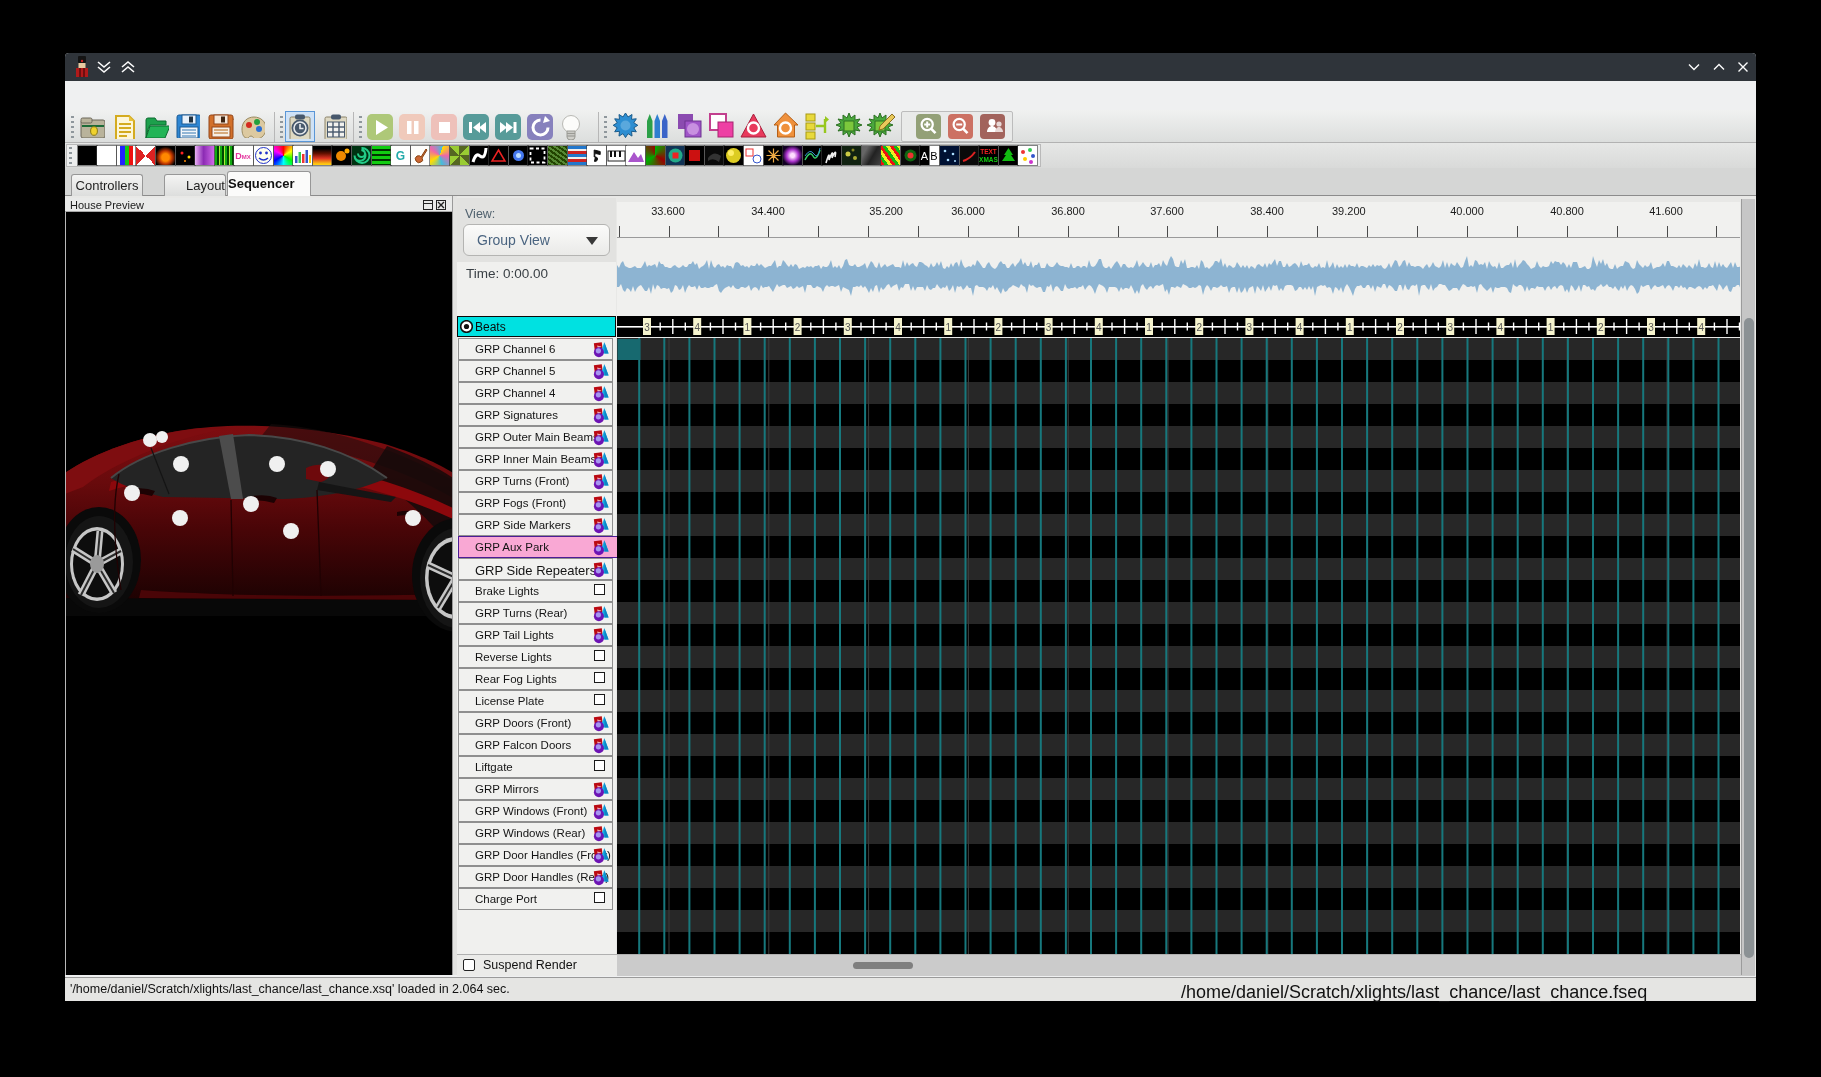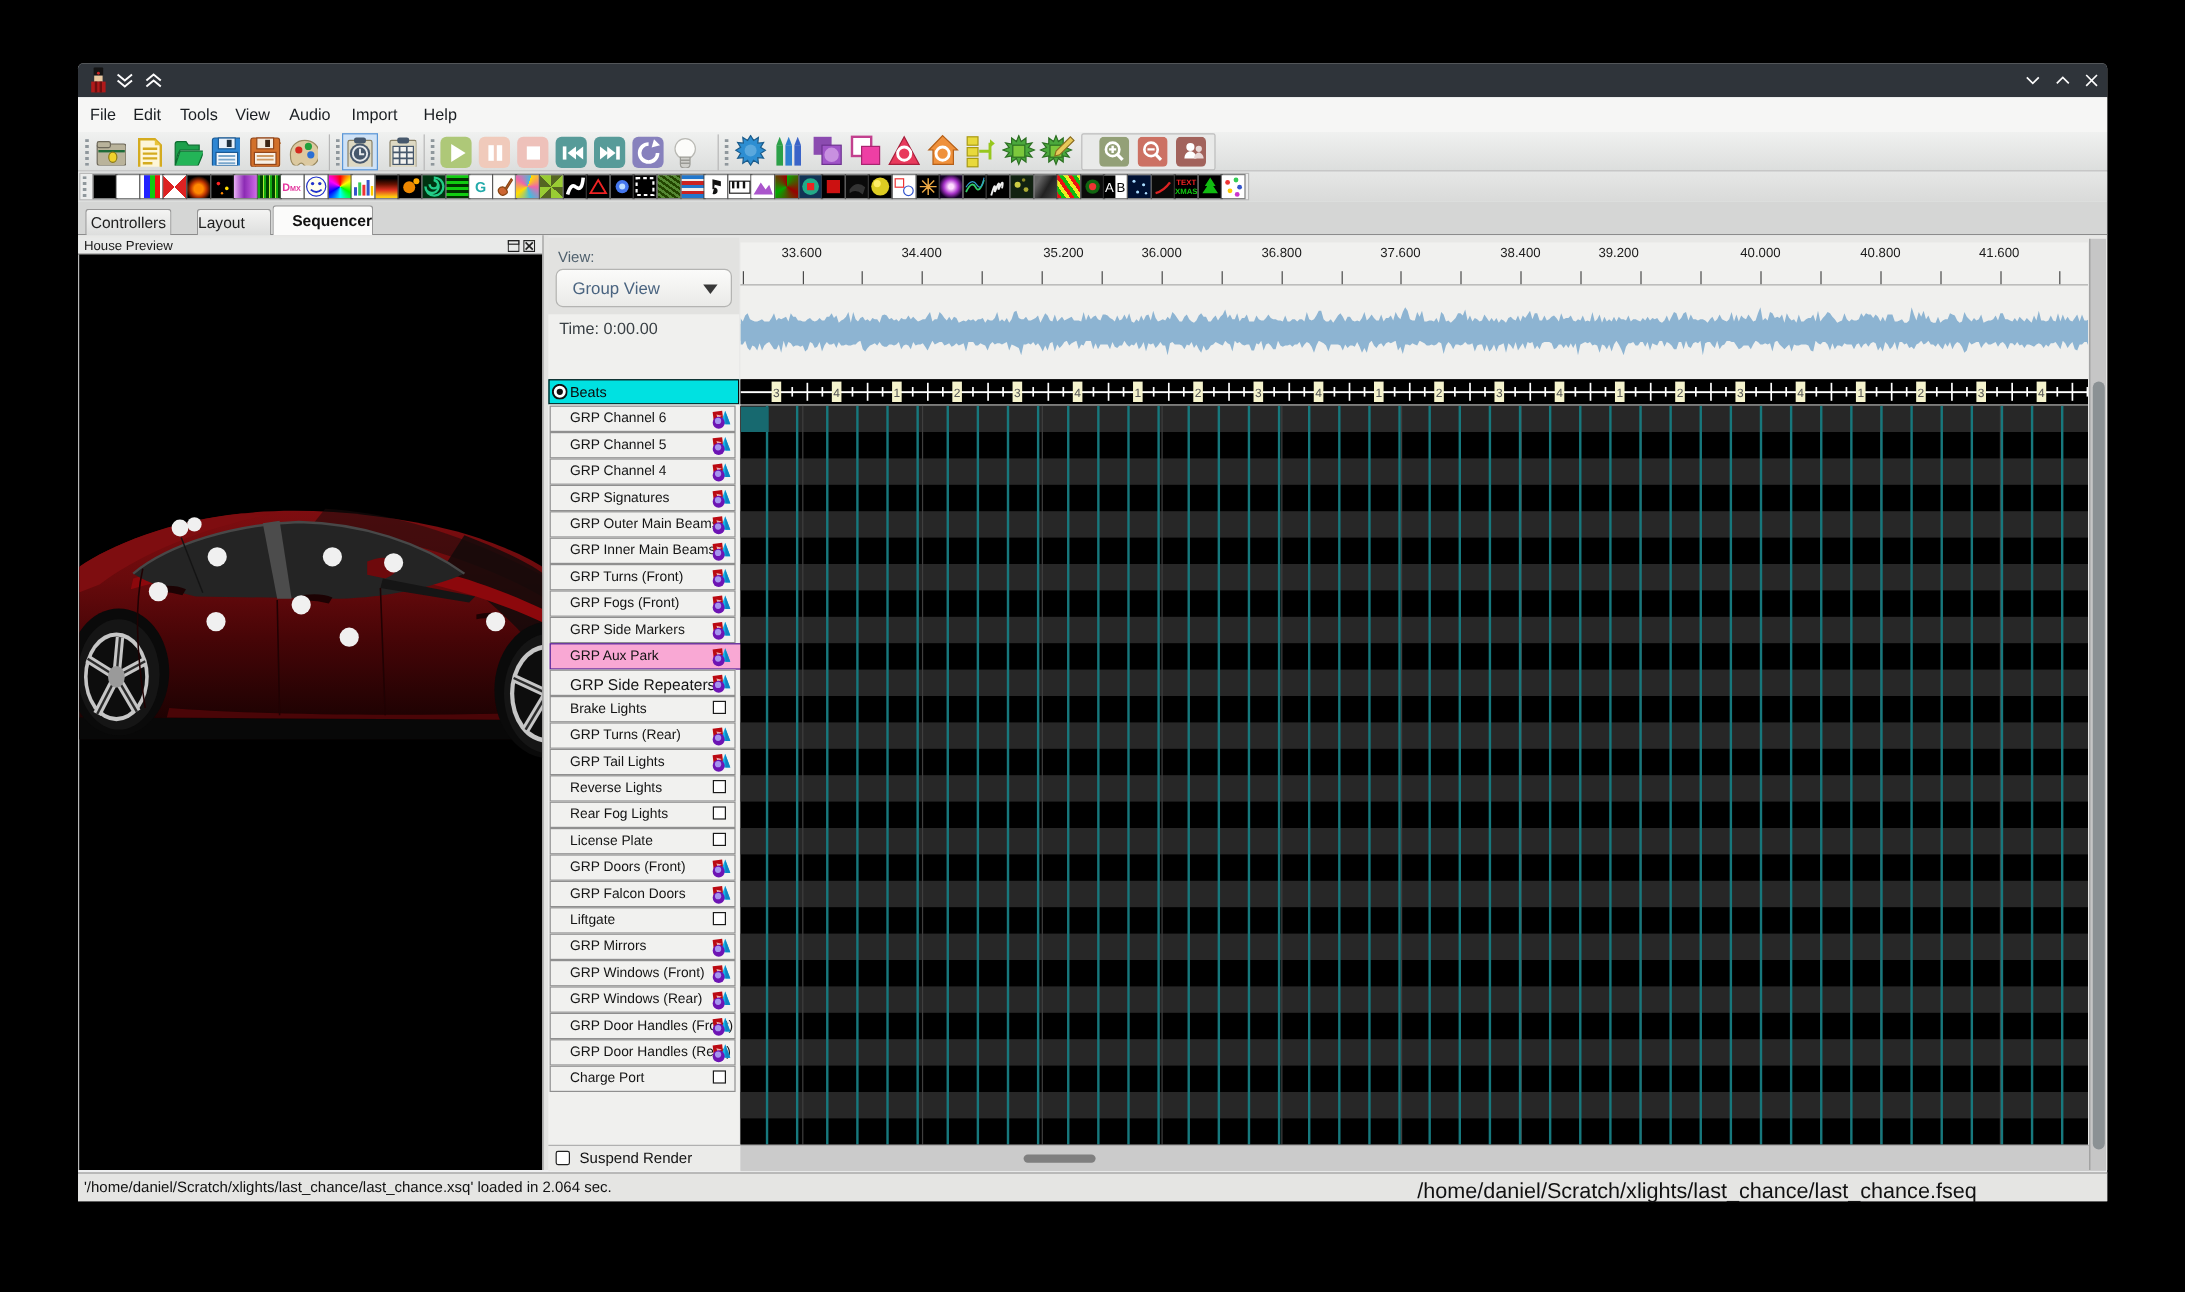--- a/index.html
+++ b/index.html
@@ -30,38 +30,29 @@
         <path d="M2 4.5 l5 5 5-5"></path>
       </svg>
    <svg width="14" height="14" viewBox="0 0 14 14" class="abs" style="left:1647px;top:7px" fill="none" stroke="#fcfcfc" stroke-width="1.4">
         <path d="M2 9.5 l5-5 5 5"></path>
       </svg>
    <svg width="14" height="14" viewBox="0 0 14 14" class="abs" style="left:1671px;top:7px" fill="none" stroke="#fcfcfc" stroke-width="1.4">
         <path d="M2.5 2.5 l9 9 M11.5 2.5 l-9 9"></path>
       </svg>
  </div>
 
- <div class="abs" style="left:0;top:28px;width:1691px;height:29px;background:#f6f6f5;color:#1b1f23;font-size:13.5px">
-   <span class="abs" style="left:10px;top:7px">File</span>
-   <span class="abs" style="left:46px;top:7px">Edit</span>
-   <span class="abs" style="left:85px;top:7px">Tools</span>
-   <span class="abs" style="left:131px;top:7px">View</span>
-   <span class="abs" style="left:176px;top:7px">Audio</span>
-   <span class="abs" style="left:228px;top:7px">Import</span>
-   <span class="abs" style="left:288px;top:7px">Help</span>
- </div>
 
  <div class="abs" style="left:0;top:57px;width:1691px;height:33px;background:linear-gradient(#f0f1f0,#dcdedd);border-bottom:1px solid #b2b2b2"></div>
 
  <div class="abs" style="left:0;top:90px;width:1691px;height:25px;background:linear-gradient(#e6e7e6,#d9dad9)"></div>
 
  <div class="abs" style="left:0;top:115px;width:1691px;height:28px;background:#d5d6d5;border-bottom:1px solid #8c8c8c"></div>
  <div class="abs" style="left:6px;top:121px;width:72px;height:22px;background:linear-gradient(#f4f4f3,#dddedd);border:1px solid #979797;border-bottom:none;border-radius:3px 3px 0 0;text-align:center;font-size:13px;color:#1f1f1f;padding-top:3px">Controllers</div>
- <div class="abs" style="left:99px;top:121px;width:62px;height:22px;background:linear-gradient(#f4f4f3,#dddedd);border:1px solid #979797;border-bottom:none;border-radius:3px 3px 0 0;text-align:left;font-size:13px;color:#1f1f1f;padding-top:3px">Layout</div>
- <div class="abs" style="left:162px;top:118px;width:84px;height:25px;background:#fbfbfa;border:1px solid #979797;border-bottom:none;border-radius:3px 3px 0 0;text-align:right;font-size:13px;font-weight:bold;color:#111;padding-top:4px">Sequencer</div>
+ <div class="abs" style="left:99px;top:121px;width:62px;height:22px;background:linear-gradient(#f4f4f3,#dddedd);border:1px solid #979797;border-bottom:none;border-radius:3px 3px 0 0;text-align:right;font-size:13px;color:#1f1f1f;padding-top:3px">Layout</div>
+ <div class="abs" style="left:162px;top:118px;width:84px;height:25px;background:#fbfbfa;border:1px solid #979797;border-bottom:none;border-radius:3px 3px 0 0;text-align:left;font-size:13px;font-weight:bold;color:#111;padding-top:4px">Sequencer</div>
 </div>
 
 <div style="position:absolute;left:71px;top:116px;width:3px;height:22px;background:repeating-linear-gradient(to bottom,#8f979c 0 2px,transparent 2px 5px)"></div>
 <div style="position:absolute;left:280px;top:116px;width:3px;height:22px;background:repeating-linear-gradient(to bottom,#8f979c 0 2px,transparent 2px 5px)"></div>
 <div style="position:absolute;left:359px;top:116px;width:3px;height:22px;background:repeating-linear-gradient(to bottom,#8f979c 0 2px,transparent 2px 5px)"></div>
 <div style="position:absolute;left:604px;top:116px;width:3px;height:22px;background:repeating-linear-gradient(to bottom,#8f979c 0 2px,transparent 2px 5px)"></div>
 <div style="position:absolute;left:907px;top:116px;width:3px;height:22px;background:repeating-linear-gradient(to bottom,#8f979c 0 2px,transparent 2px 5px)"></div>
 <div style="position:absolute;left:274px;top:112px;width:1px;height:30px;background:#b7b7b7"></div>
 <div style="position:absolute;left:353px;top:112px;width:1px;height:30px;background:#b7b7b7"></div>
 <div style="position:absolute;left:598px;top:112px;width:1px;height:30px;background:#b7b7b7"></div>

